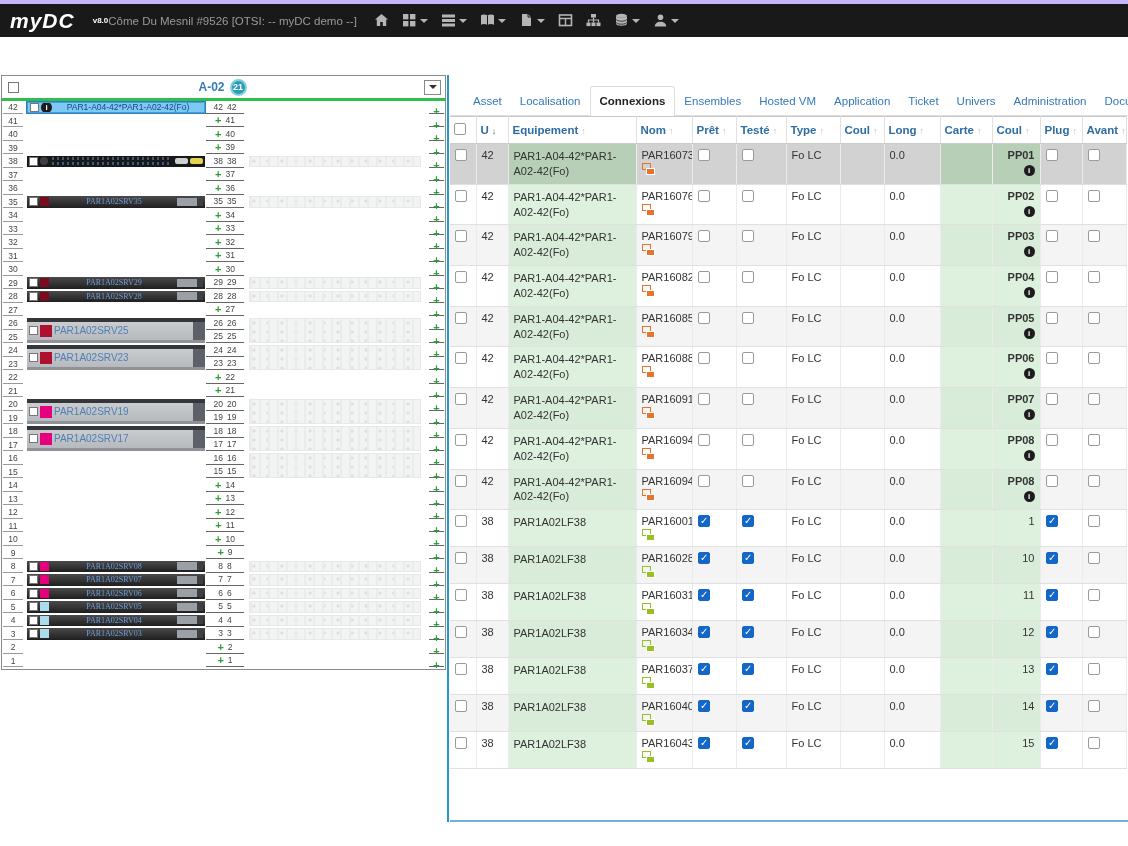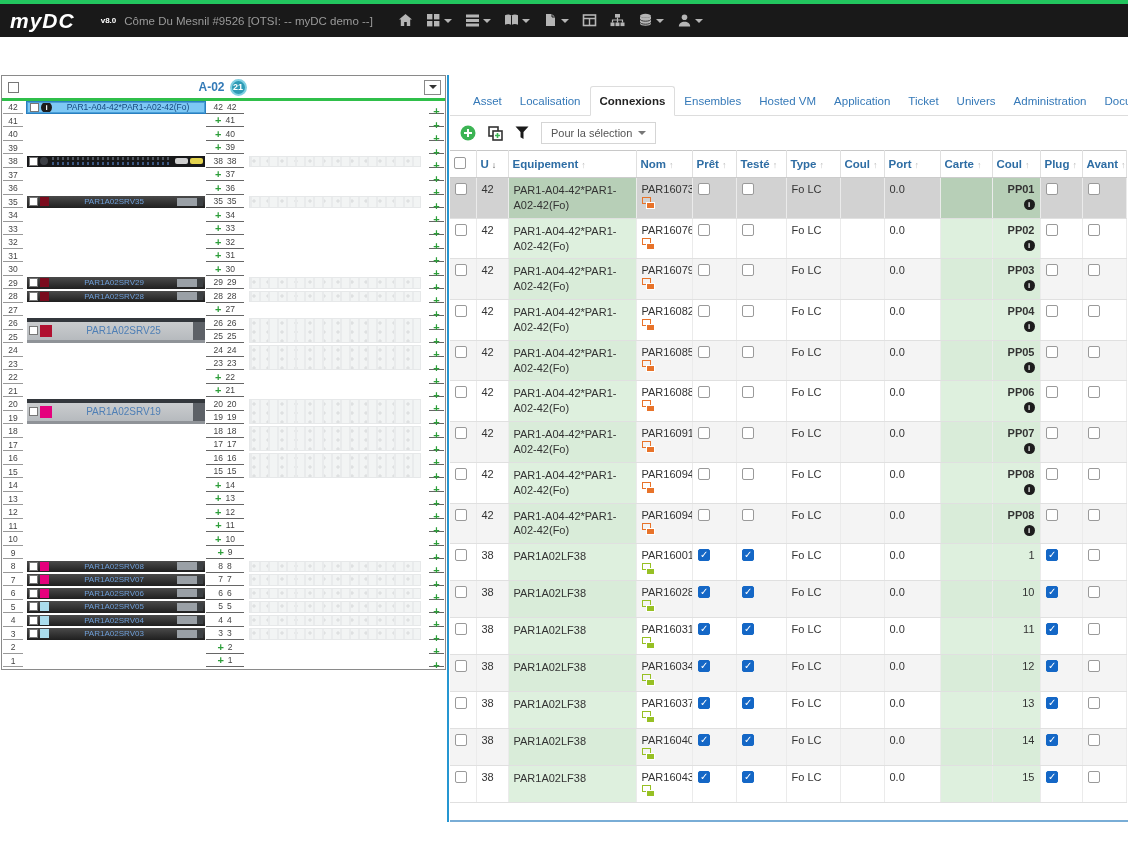--- a/index.html
+++ b/index.html
@@ -1,22 +1,22 @@
 <!DOCTYPE html>
 <html><head>
 <meta charset="utf-8">
 <style>
   * { margin:0; padding:0; box-sizing:border-box; }
   html,body { width:1128px; height:846px; overflow:hidden; background:#fff;
               font-family:"Liberation Sans", sans-serif; }
   #page { position:relative; width:1128px; height:846px; background:#fff; }
 
   
-  #topbar { height:37px; background:#191919; border-top:4px solid #22c55e;
-            display:flex; align-items:center; padding:0 10px; gap:8px; }
+  #topbar { height:37px; background:#191919; border-top:4px solid #c4b5fd;
+            display:flex; align-items:center; padding:0 10px; }
   .logo { color:#fff; font-size:21px; font-weight:bold; font-style:italic;
           letter-spacing:1px; margin-right:18px; }
   .version { color:#fff; font-size:8px; font-weight:bold; }
   .usertext { color:#9a9a9a; font-size:11.5px; margin-right:14px; white-space:nowrap; }
   .tb-icons { display:flex; align-items:center; gap:7px; }
   .tb-ic { display:flex; align-items:center; gap:3px; cursor:pointer; padding:0 3px; }
   .tb-ic svg { display:block; }
   .caret { width:0; height:0; border-left:4px solid transparent; border-right:4px solid transparent;
            border-top:4px solid #b5b5b5; }
 
@@ -63,29 +63,29 @@
   .dev-patch .lbl { color:#15487e; font-size:8.5px; flex:1; text-align:center;
                     white-space:nowrap; overflow:hidden; }
   .dev-switch { background:#17181a; }
   .dev-switch .logo-dot { width:8px; height:8px; border-radius:50%; background:#3c3f45; flex:none; }
   .switch-ports { flex:1; height:10px; margin:0 3px;
       background-image:radial-gradient(circle at 2px 2.5px,#4e5560 1.3px,transparent 1.5px),
                        radial-gradient(circle at 2px 7.5px,#3d5a86 1.3px,transparent 1.5px);
       background-size:5px 10px; }
   .pill { width:13px; height:6px; border-radius:2px; background:#cfcfcf; flex:none; margin-right:2px; }
   .pill.y { background:#e3d34f; }
-  .dev-srv1 { background:linear-gradient(#4a4a4a,#1f1f1f); }
+  .dev-srv1 { background:linear-gradient(#4a4a4a,#1f1f1f);font-family:Liberation Serif, serif; }
   .dev-srv1 .lbl { color:#6f9fd8; font-size:8px; flex:1; text-align:center;
                    white-space:nowrap; overflow:hidden; }
   .dev-srv1 .rend { width:26px; height:8px; background:#9aa0a6; border-right:6px solid #3c4043;
                     flex:none; margin-right:2px; }
   .dev-srv2 { background:linear-gradient(#caccce,#b6babe); border-top:4px solid #33373c;
               border-bottom:3px solid #8f9398; }
   .dev-srv2 .tag { width:12px; height:12px; }
-  .dev-srv2 .lbl { color:#4f7fb5; font-size:10px; flex:1; text-align:center;
+  .dev-srv2 .lbl { color:#4f7fb5; font-size:10px; flex:1; 
                    white-space:nowrap; overflow:hidden; }
   .dev-srv2 .rend { width:12px; height:100%; background:#5d6167; flex:none; }
   .rear-generic { background:#ebedee; border:1px solid #d7d9db;
       background-image:repeating-linear-gradient(90deg,#dcdee0 0 2px,transparent 2px 9px),
                        radial-gradient(circle at 4px 4px,#c9ccce 1.5px,transparent 1.7px);
       background-size:auto,14px 9px; }
 
   
   #vsep { position:absolute; left:447px; top:75px; width:2px; height:747px; background:#2596d1; }
   #tbl-bottom-line { position:absolute; left:450px; top:820px; width:678px; height:2px; background:#79add6; }
@@ -543,28 +543,40 @@
           <span class="rend"></span>
         </div>
         <div class="dev rearblk rear-generic" style="top: 189.5px; height: 11.5px;"></div>
         <div class="dev front dev-srv2" style="top: 216.5px; height: 25px;">
           <span class="cbx"></span>
           <span class="tag" style="background: rgb(176, 16, 48);"></span>
           <span class="lbl">PAR1A02SRV25</span>
           <span class="rend"></span>
         </div>
         <div class="dev rearblk rear-generic" style="top: 216.5px; height: 25px;"></div>
+        <div class="dev front dev-srv2" style="top: 243.5px; height: 25px;">
+          <span class="cbx"></span>
+          <span class="tag" style="background: rgb(176, 16, 48);"></span>
+          <span class="lbl">PAR1A02SRV23</span>
+          <span class="rend"></span>
+        </div>
         <div class="dev rearblk rear-generic" style="top: 243.5px; height: 25px;"></div>
         <div class="dev front dev-srv2" style="top: 297.5px; height: 25px;">
           <span class="cbx"></span>
           <span class="tag" style="background: rgb(229, 0, 125);"></span>
           <span class="lbl">PAR1A02SRV19</span>
           <span class="rend"></span>
         </div>
         <div class="dev rearblk rear-generic" style="top: 297.5px; height: 25px;"></div>
+        <div class="dev front dev-srv2" style="top: 324.5px; height: 25px;">
+          <span class="cbx"></span>
+          <span class="tag" style="background: rgb(229, 0, 125);"></span>
+          <span class="lbl">PAR1A02SRV17</span>
+          <span class="rend"></span>
+        </div>
         <div class="dev rearblk rear-generic" style="top: 324.5px; height: 25px;"></div>
         <div class="dev rearblk rear-generic" style="top: 351.5px; height: 25px;"></div>
         <div class="dev front dev-srv1" style="top: 459.5px; height: 11.5px;">
           <span class="cbx"></span>
           <span class="tag" style="background: rgb(229, 0, 125);"></span>
           <span class="lbl">PAR1A02SRV08</span>
           <span class="rend"></span>
         </div>
         <div class="dev rearblk rear-generic" style="top: 459.5px; height: 11.5px;"></div>
         <div class="dev front dev-srv1" style="top: 473px; height: 11.5px;">
@@ -613,44 +625,20 @@
         <div class="tab">Localisation</div>
         <div class="tab active">Connexions</div>
         <div class="tab">Ensembles</div>
         <div class="tab">Hosted VM</div>
         <div class="tab">Application</div>
         <div class="tab">Ticket</div>
         <div class="tab">Univers</div>
         <div class="tab">Administration</div>
         <div class="tab">Documents</div>
       </div>
-    <div id="toolbar">
-      <span class="tool-ic">
-        <svg width="16" height="16" viewBox="0 0 16 16">
-            <circle cx="8" cy="8" r="7.5" fill="#3cb454"></circle>
-            <path d="M8 4v8M4 8h8" stroke="#fff" stroke-width="2"></path>
-          </svg>
-      </span>
-      <span class="tool-ic">
-        <svg width="15" height="15" viewBox="0 0 15 15">
-            <rect x="1" y="1" width="9" height="9" fill="none" stroke="#333" stroke-width="1.6"></rect>
-            <rect x="5" y="5" width="9" height="9" fill="#fff" stroke="#333" stroke-width="1.6"></rect>
-            <path d="M9.5 7v5M7 9.5h5" stroke="#3cb454" stroke-width="1.6"></path>
-          </svg>
-      </span>
-      <span class="tool-ic">
-        <svg width="14" height="14" viewBox="0 0 14 14">
-            <path d="M0.5 0.5h13L8.5 6v7l-3-1.8V6z" fill="#1a1a1a"></path>
-          </svg>
-      </span>
-      <div id="sel-menu">
-        <span>Pour la sélection</span>
-        <span class="caret"></span>
-      </div>
-    </div>
     <table id="conn-table">
       <colgroup id="cols">
           <col style="width: 26px;">
           <col style="width: 32px;">
           <col style="width: 128px;">
           <col style="width: 56px;">
           <col style="width: 44px;">
           <col style="width: 50px;">
           <col style="width: 54px;">
           <col style="width: 44px;">
@@ -663,21 +651,21 @@
       <thead>
           <tr id="thead-row">
             <th><span class="tcb"></span></th>
             <th><span>U</span><span class="arrow">↓</span></th>
             <th><span>Equipement</span><span class="arrow dim">↑</span></th>
             <th><span>Nom</span><span class="arrow dim">↑</span></th>
             <th><span>Prêt</span><span class="arrow dim">↑</span></th>
             <th><span>Testé</span><span class="arrow dim">↑</span></th>
             <th><span>Type</span><span class="arrow dim">↑</span></th>
             <th><span>Coul</span><span class="arrow dim">↑</span></th>
-            <th><span>Port</span><span class="arrow dim">↑</span></th>
+            <th><span>Long</span><span class="arrow dim">↑</span></th>
             <th><span>Carte</span><span class="arrow dim">↑</span></th>
             <th><span>Coul</span><span class="arrow dim">↑</span></th>
             <th><span>Plug</span><span class="arrow dim">↑</span></th>
             <th><span>Avant</span><span class="arrow dim">↑</span></th>
           </tr>
         </thead>
       <tbody id="tbody">
           <tr class="sel">
             <td><span class="tcb"></span></td>
             <td class="u-col">42</td>

